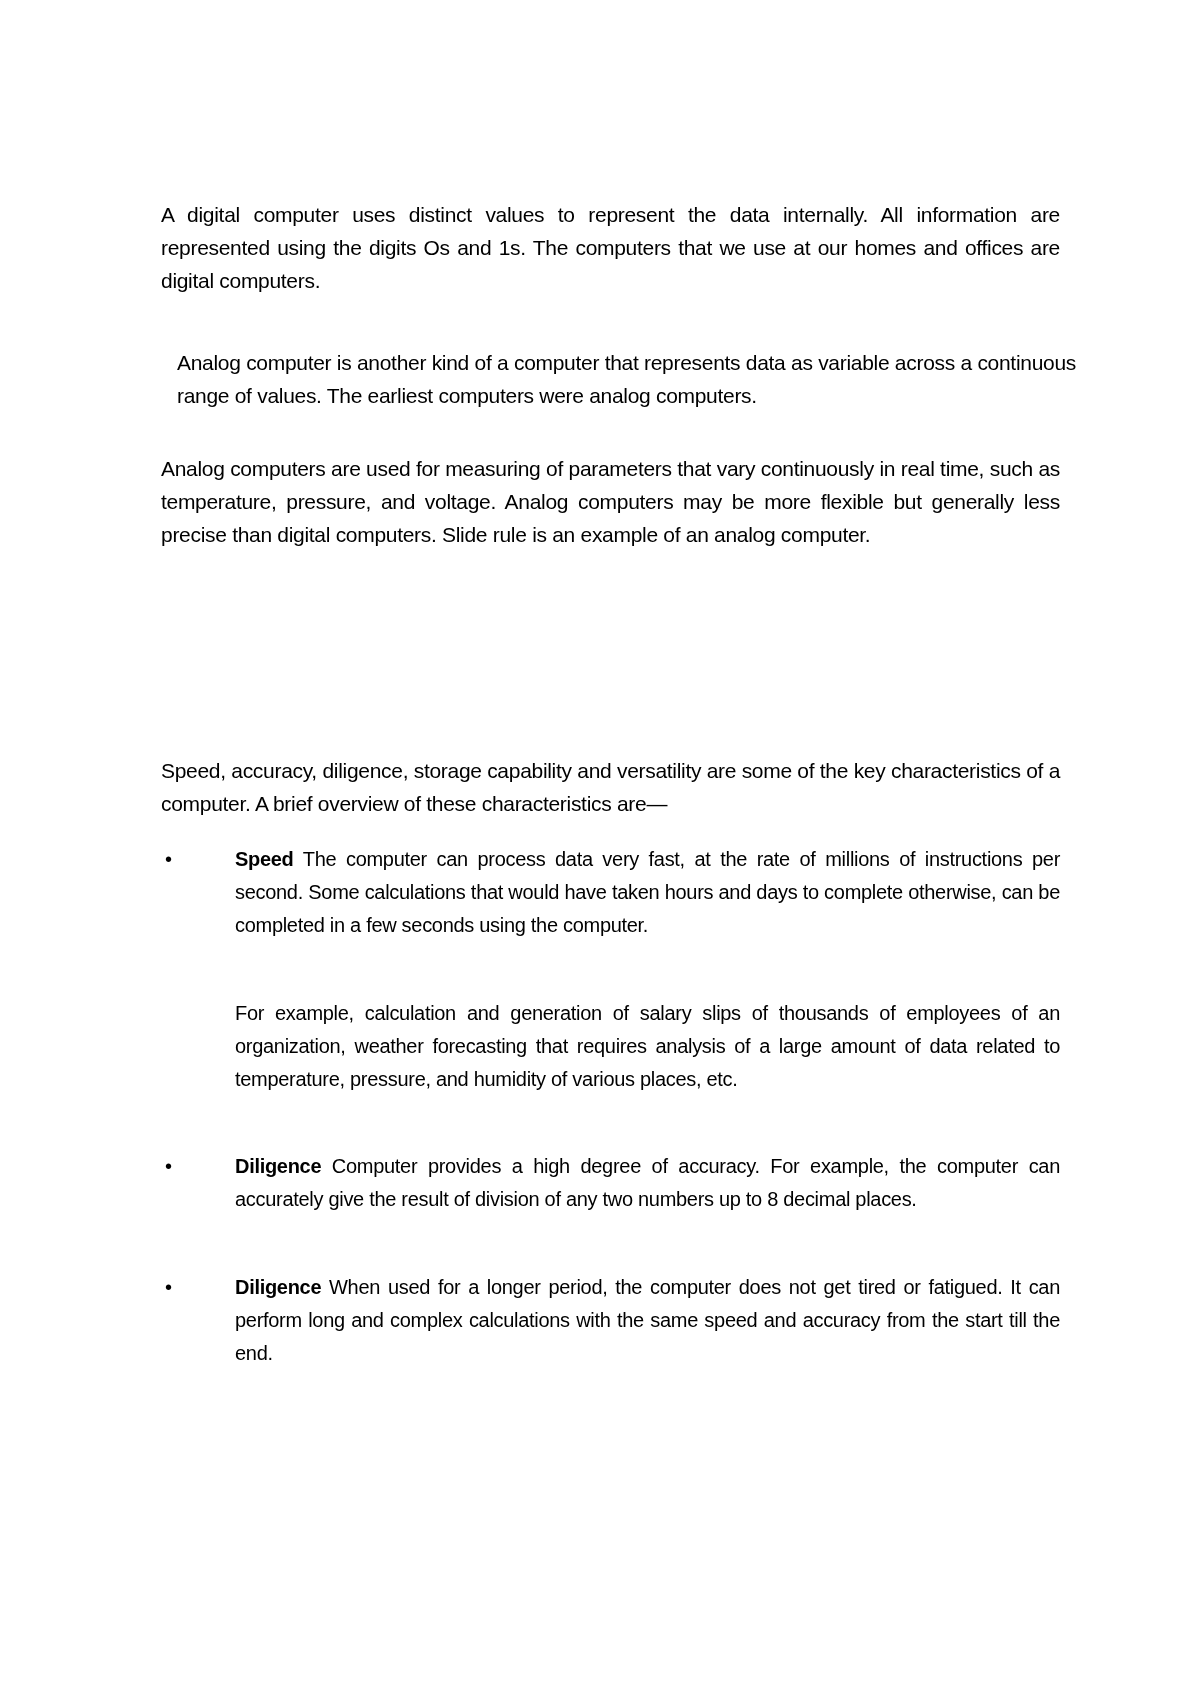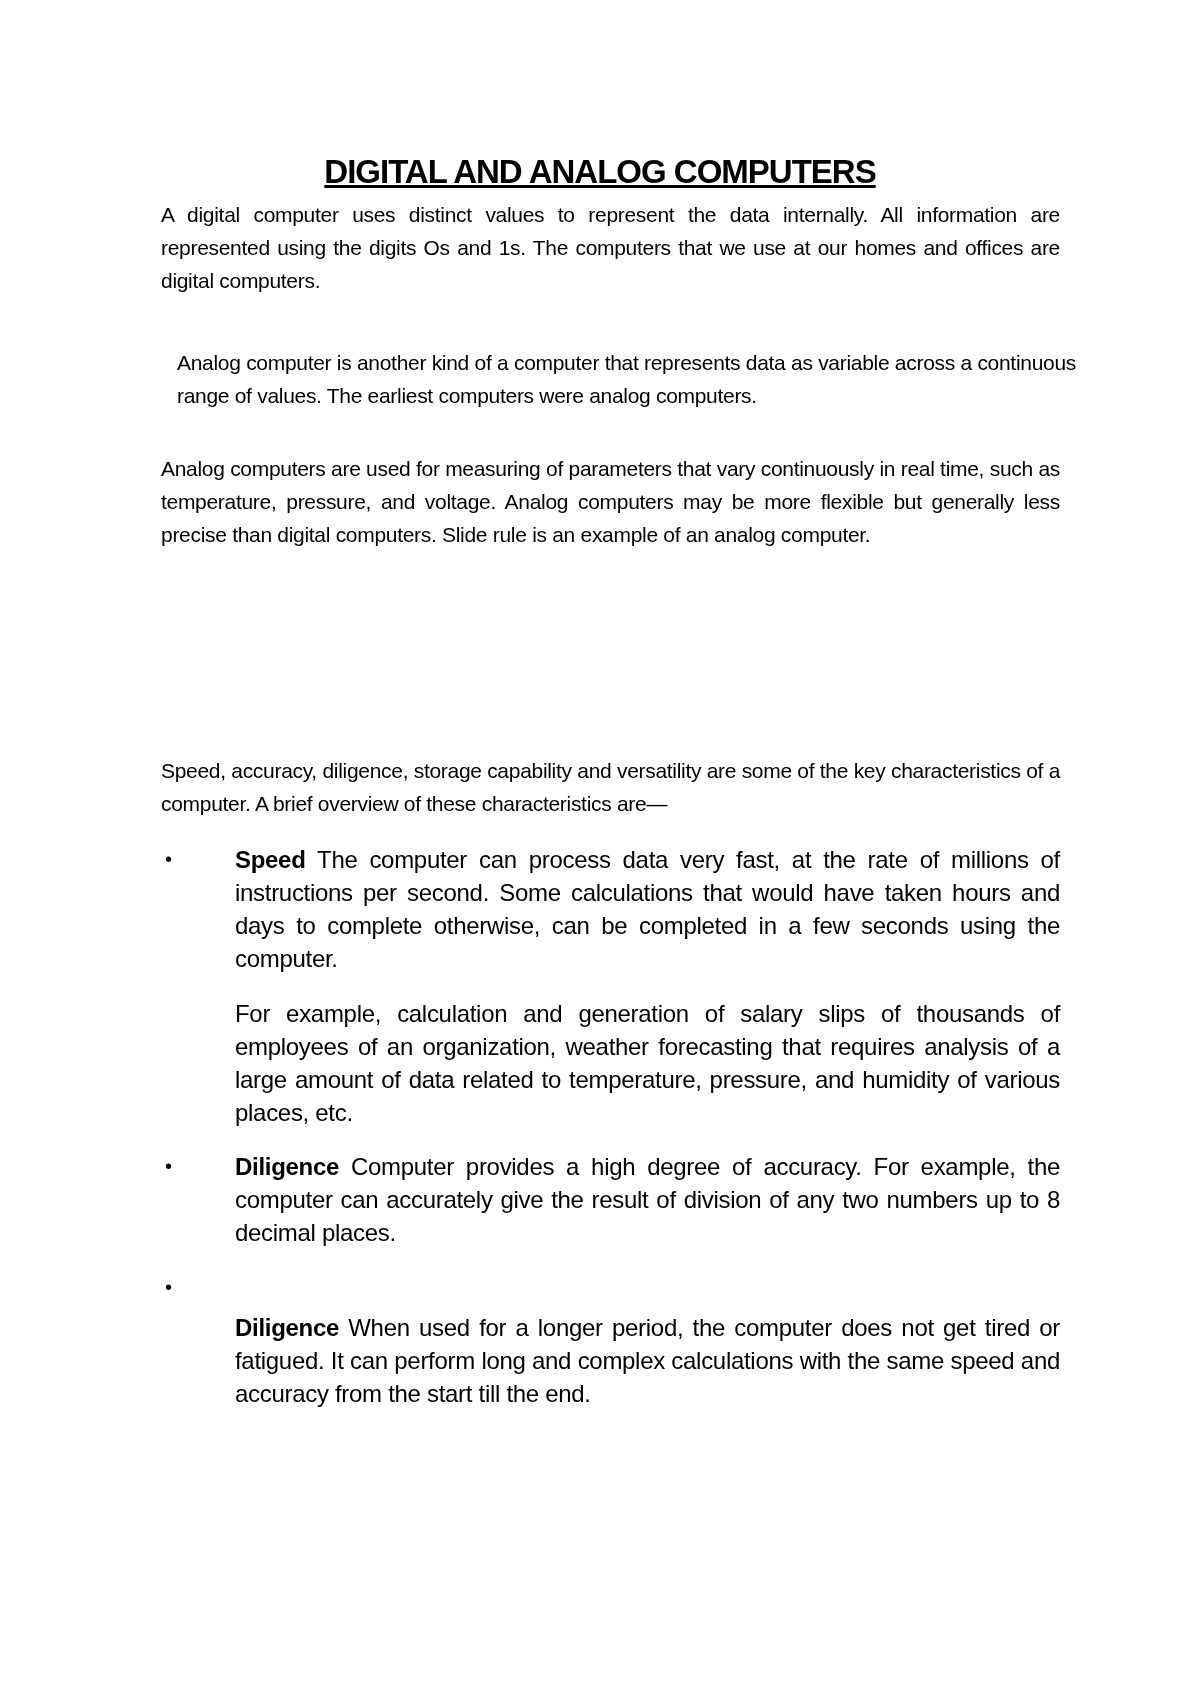--- a/index.html
+++ b/index.html
@@ -22,30 +22,29 @@
   .heading {
     position: absolute; left: 161px; font-size: 20px; font-weight: bold;
     line-height: 30px; letter-spacing: -0.5px;
   }
   .bullet-item { position: absolute; left: 161px; width: 899px; }
   .bullet-dot {
     position: absolute; left: 4px; top: 0; font-size: 20px; line-height: 33px;
   }
   .bullet-text {
     position: absolute; left: 74px; width: 825px;
-    font-size: 24px; line-height: 33px; text-align: justify; letter-spacing: -0.3px;
+    font-size: 20px; line-height: 33px; text-align: justify; letter-spacing: -0.3px;
   }
   .bullet-text b { font-weight: bold; }
 </style>
 </head>
 <body>
 
 <div class="page">
 
-  <div class="title">DIGITAL AND ANALOG COMPUTERS</div>
 
   <p class="para" style="top:198px;margin:0;">A digital computer uses distinct values to represent the data internally. All information are represented using the digits Os and 1s. The computers that we use at our homes and offices are digital computers.</p>
 
   <p class="para" style="top:330px;margin:16px;">Analog computer is another kind of a computer that represents data as variable across a continuous range of values. The earliest computers were analog computers.</p>
 
   <p class="para" style="top:452px;margin:0;">Analog computers are used for measuring of parameters that vary continuously in real time, such as temperature, pressure, and voltage. Analog computers may be more flexible but generally less precise than digital computers. Slide rule is an example of an analog computer.</p>
 
 
 
   <p class="para" style="top:754px;margin:0;">Speed, accuracy, diligence, storage capability and versatility are some of the key characteristics of a computer. A brief overview of these characteristics are—</p>
@@ -56,16 +55,16 @@
     <div class="bullet-text" style="top:154px;">For example, calculation and generation of salary slips of thousands of employees of an organization, weather forecasting that requires analysis of a large amount of data related to temperature, pressure, and humidity of various places, etc.</div>
   </div>
 
   <div class="bullet-item" style="top:1150px;">
     <span class="bullet-dot">•</span>
     <div class="bullet-text" style="top:0;"><b>Diligence</b><span> Computer provides a high degree of accuracy. For example, the computer can accurately give the result of division of any two numbers up to 8 decimal places.</span></div>
   </div>
 
   <div class="bullet-item" style="top:1271px;">
     <span class="bullet-dot">•</span>
-    <div class="bullet-text" style="top:0;margin-top:40px;"><b>Diligence</b><span> When used for a longer period, the computer does not get tired or fatigued. It can perform long and complex calculations with the same speed and accuracy from the start till the end.</span></div>
+    <div class="bullet-text" style="top:0;"><b>Diligence</b><span> When used for a longer period, the computer does not get tired or fatigued. It can perform long and complex calculations with the same speed and accuracy from the start till the end.</span></div>
   </div>
 
 </div>
 
 </body></html>

